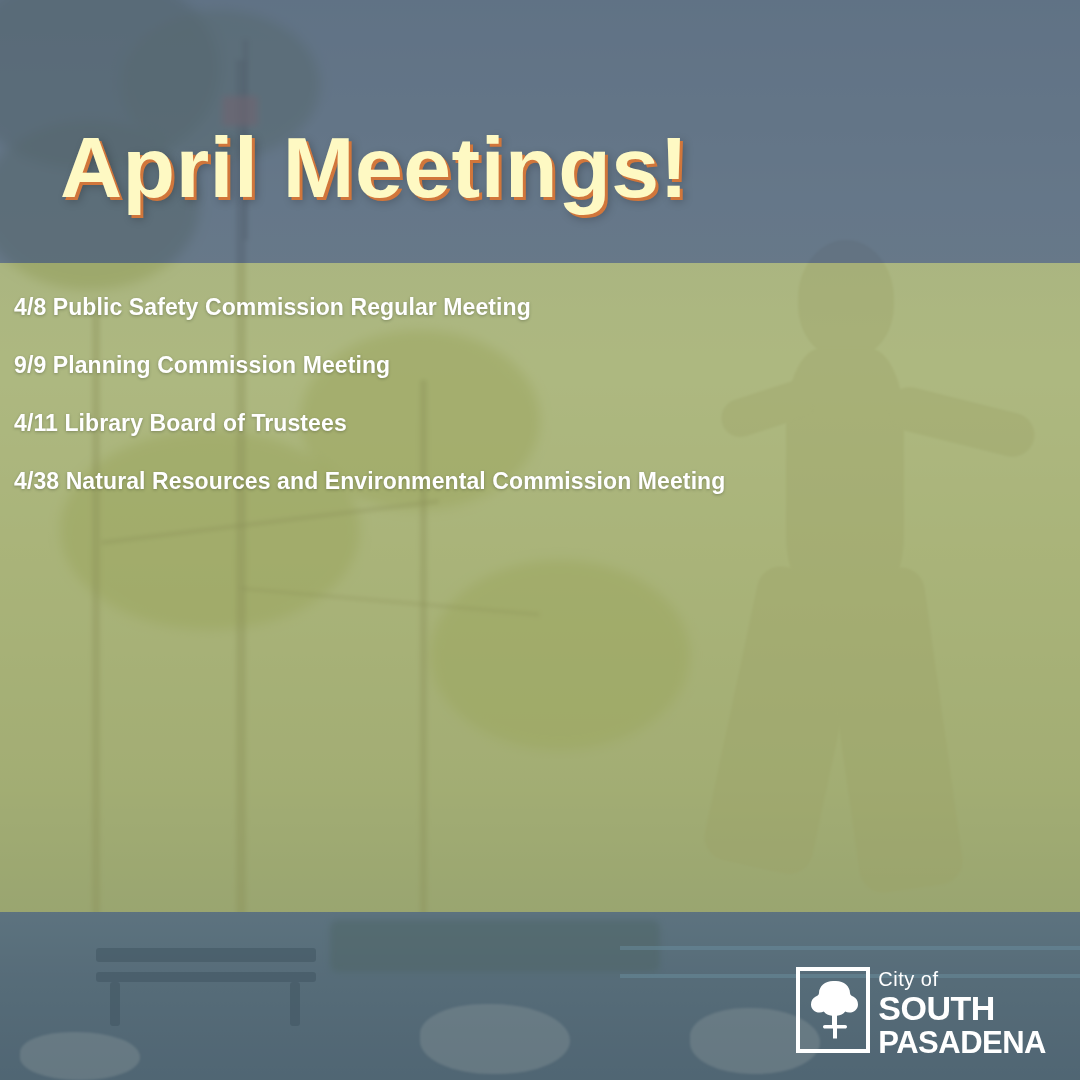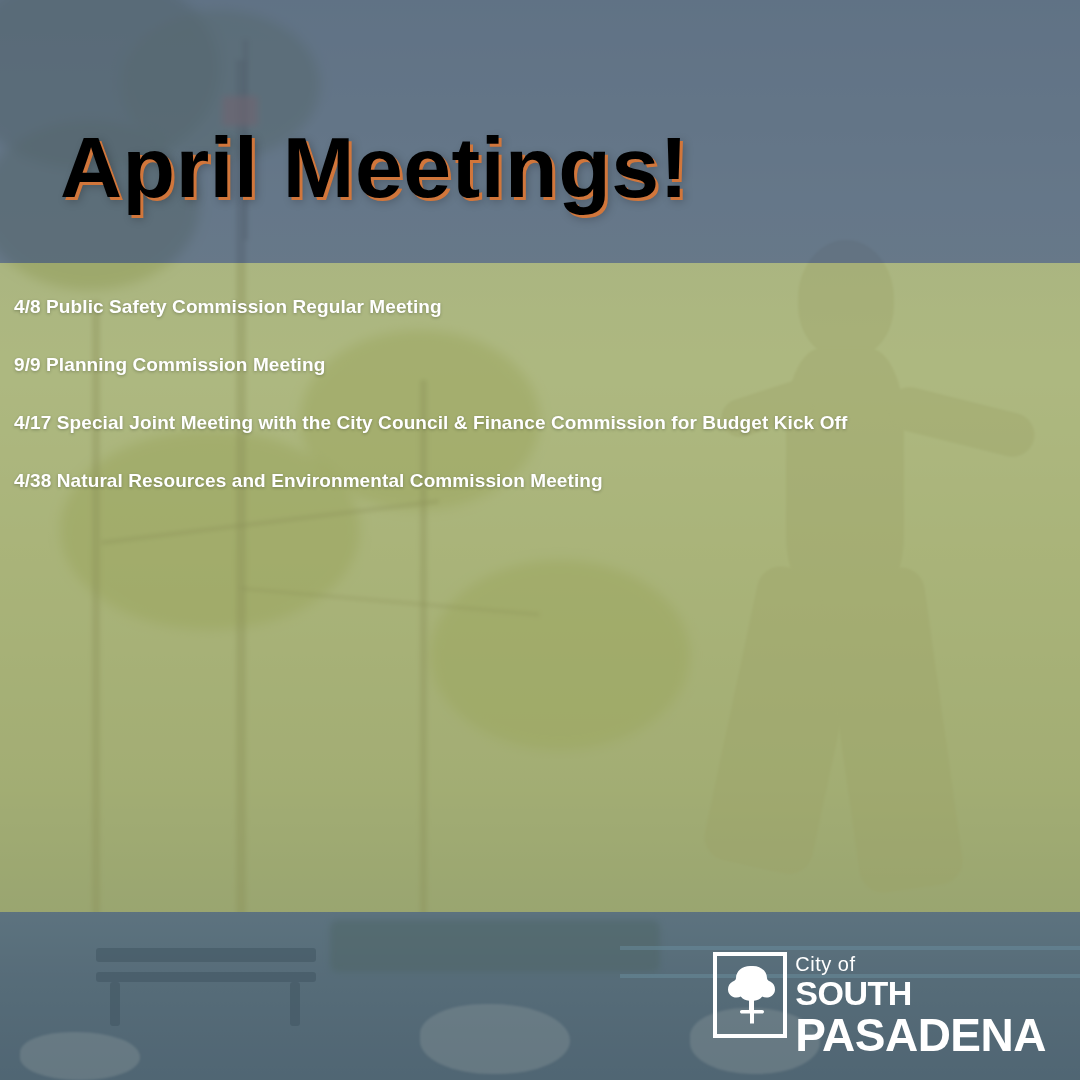--- a/index.html
+++ b/index.html
@@ -113,21 +113,21 @@
   .kicker {
     color: #ffffff;
     font-size: 58px;
     font-weight: 400;
     letter-spacing: .5px;
     line-height: 1;
     margin-left: -480px;
     text-shadow: 0 2px 6px rgba(0,0,0,.18);
   }
   .title {
-    color: #000000;
+    color: #fef9c3;
     font-size: 86px;
     font-weight: 700;
     letter-spacing: .5px;
     line-height: 1.05;
     margin-top: 18px;
     margin-left: 60px;
     text-shadow:
       3px 3px 0 #d1763b,
       4px 4px 10px rgba(0,0,0,.25);
   }
@@ -135,21 +135,21 @@
   
   .list {
     position: absolute;
     left: 14px;
     right: 40px;
     top: 278px;
     z-index: 5;
   }
   .list-item {
     color: #ffffff;
-    font-size: 19px;
+    font-size: 23px;
     font-weight: 700;
     line-height: 58px;
     letter-spacing: .1px;
     white-space: normal;
     text-shadow: 0 1px 3px rgba(40,50,30,.35);
   }
 
   
   .logo {
     position: absolute;
@@ -179,21 +179,21 @@
     font-weight: 400;
     letter-spacing: .5px;
   }
   .logo-south {
     font-size: 34px;
     font-weight: 700;
     letter-spacing: -.5px;
     margin-top: 2px;
   }
   .logo-pasadena {
-    font-size: 46px;
+    font-size: 31px;
     font-weight: 700;
     letter-spacing: -.5px;
     margin-top: 2px;
     text-align: right;
   }
 </style>
 </head>
 <body>
 
 <div id="poster">
@@ -243,21 +243,21 @@
   <div class="band-bottom"></div>
 
   <div class="headline-wrap">
     <div class="kicker">Join us for our</div>
     <div class="title">April Meetings!</div>
   </div>
 
   <div class="list">
     <div class="list-item">4/8 Public Safety Commission Regular Meeting</div>
     <div class="list-item">9/9 Planning Commission Meeting</div>
-    <div class="list-item">4/17 Special Joint Meeting with the City Council &amp; Finance Commission for Budget Kick Off</div>
+    <div class="list-item">4/11 Library Board of Trustees</div>
     <div class="list-item">4/38 Natural Resources and Environmental Commission Meeting</div>
   </div>
 
   <div class="logo">
     <div class="logo-mark">
       <svg width="56" height="66" viewBox="0 0 56 66" aria-hidden="true">
         <path d="M28 4c-8 0-14 5.5-14 12 0 2-1.6 2.6-3.2 3.6C7.6 21.4 6 24 6 27.4c0 4.6 3.8 8.2 8.6 8.2 1.6 0 3-.4 4.2-1 1.8 2.4 4.8 4 8.2 4.2V48h-7.2c-1 0-1.8.8-1.8 1.8s.8 1.8 1.8 1.8H28v10h4V51.6h8.2c1 0 1.8-.8 1.8-1.8s-.8-1.8-1.8-1.8H32v-9.2c3.4-.2 6.4-1.8 8.2-4.2 1.2.6 2.6 1 4.2 1 4.8 0 8.6-3.6 8.6-8.2 0-3.4-1.6-6-4.8-7.8C46.6 18.6 45 18 45 16c0-6.5-6-12-14-12z" fill="#ffffff"></path>
       </svg>
     </div>
     <div class="logo-text">

